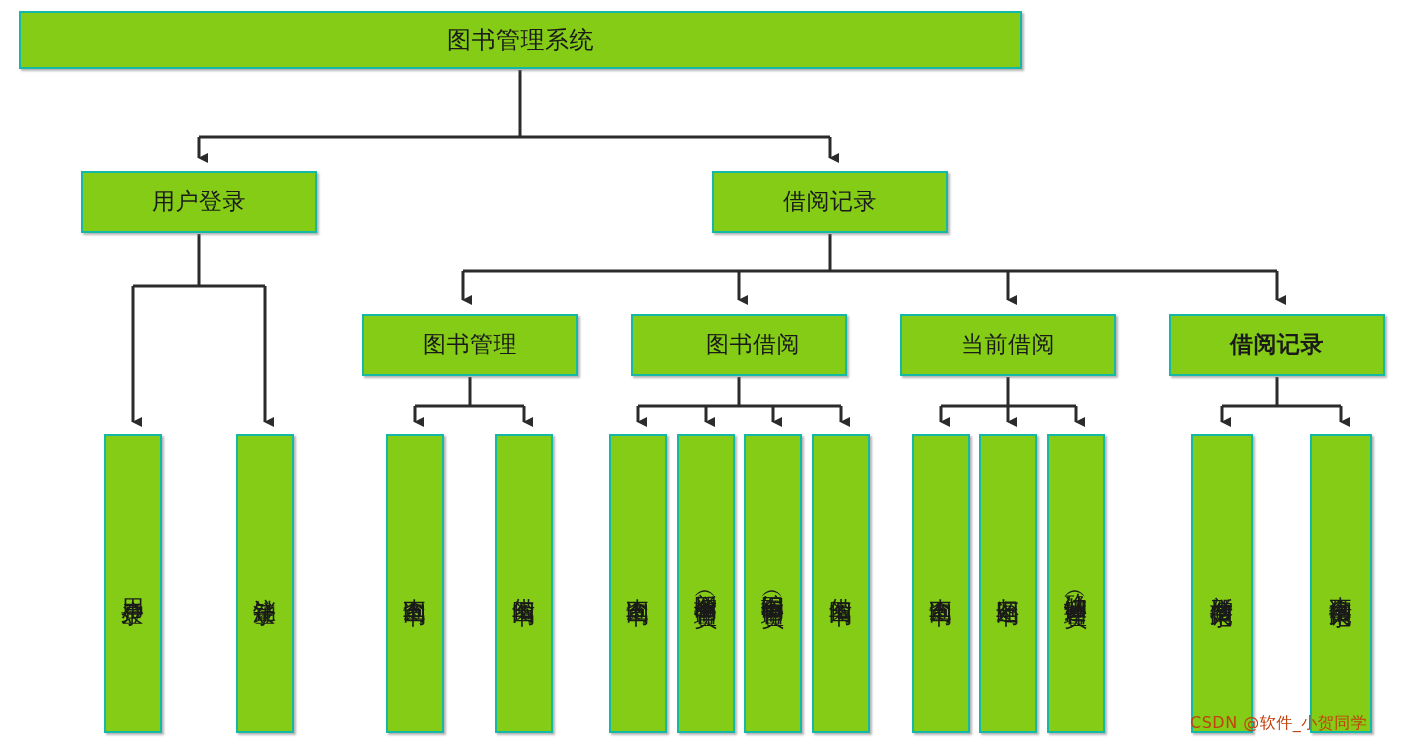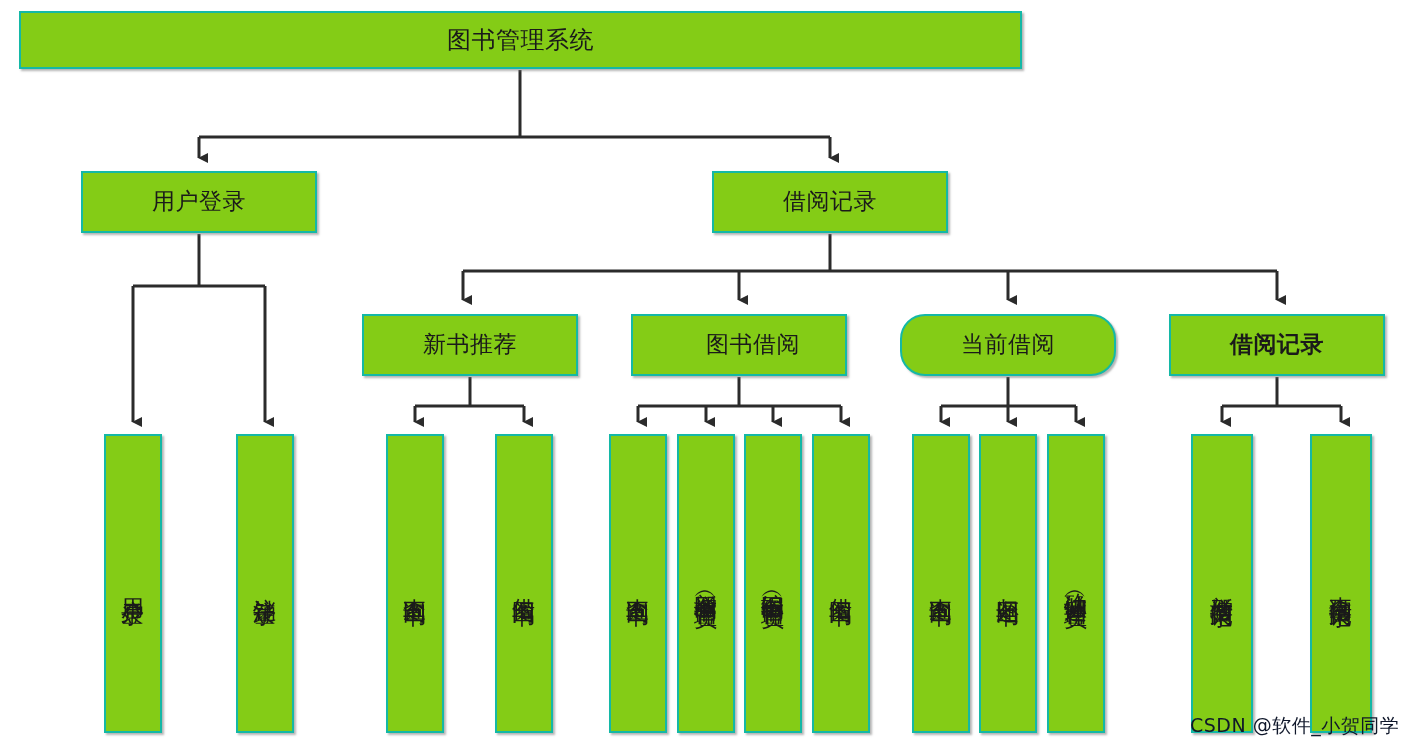--- a/index.html
+++ b/index.html
@@ -55,22 +55,22 @@
   .node-box.vertical .node-label {
     writing-mode: vertical-rl;
     text-orientation: upright;
     font-size: 23px;
     line-height: 1.05;
     letter-spacing: 2px;
     white-space: nowrap;
   }
   .watermark {
     position: absolute;
-    color: #0f172a;
-    font-size: 19px;
+    color: #c2410c;
+    font-size: 16px;
     letter-spacing: 0.5px;
     white-space: nowrap;
     pointer-events: none;
   }
 </style>
 </head>
 <body>
 
 <div id="diagram-root">
 
@@ -131,26 +131,26 @@
   </div>
 
   <div class="node-box horizontal" style="left:81px; top:171px; width:236px; height:62px;">
     <span class="node-label">用户登录</span>
   </div>
   <div class="node-box horizontal" style="left:712px; top:171px; width:236px; height:62px;">
     <span class="node-label">借阅记录</span>
   </div>
 
   <div class="node-box horizontal" style="left:362px; top:314px; width:216px; height:62px;">
-    <span class="node-label">新书推荐</span>
+    <span class="node-label">图书管理</span>
   </div>
   <div class="node-box horizontal" style="left:631px; top:314px; width:216px; height:62px;padding-left:28px;">
     <span class="node-label">图书借阅</span>
   </div>
-  <div class="node-box horizontal" style="left:900px; top:314px; width:216px; height:62px;border-radius:25px;">
+  <div class="node-box horizontal" style="left:900px; top:314px; width:216px; height:62px;">
     <span class="node-label">当前借阅</span>
   </div>
   <div class="node-box horizontal" style="left:1169px; top:314px; width:216px; height:62px;font-weight:bold;">
     <span class="node-label">借阅记录</span>
   </div>
 
   <div class="node-box vertical" style="left:104px; top:434px; width:58px; height:299px;">
     <span class="node-label">用户登录</span>
   </div>
   <div class="node-box vertical" style="left:236px; top:434px; width:58px; height:299px;">

